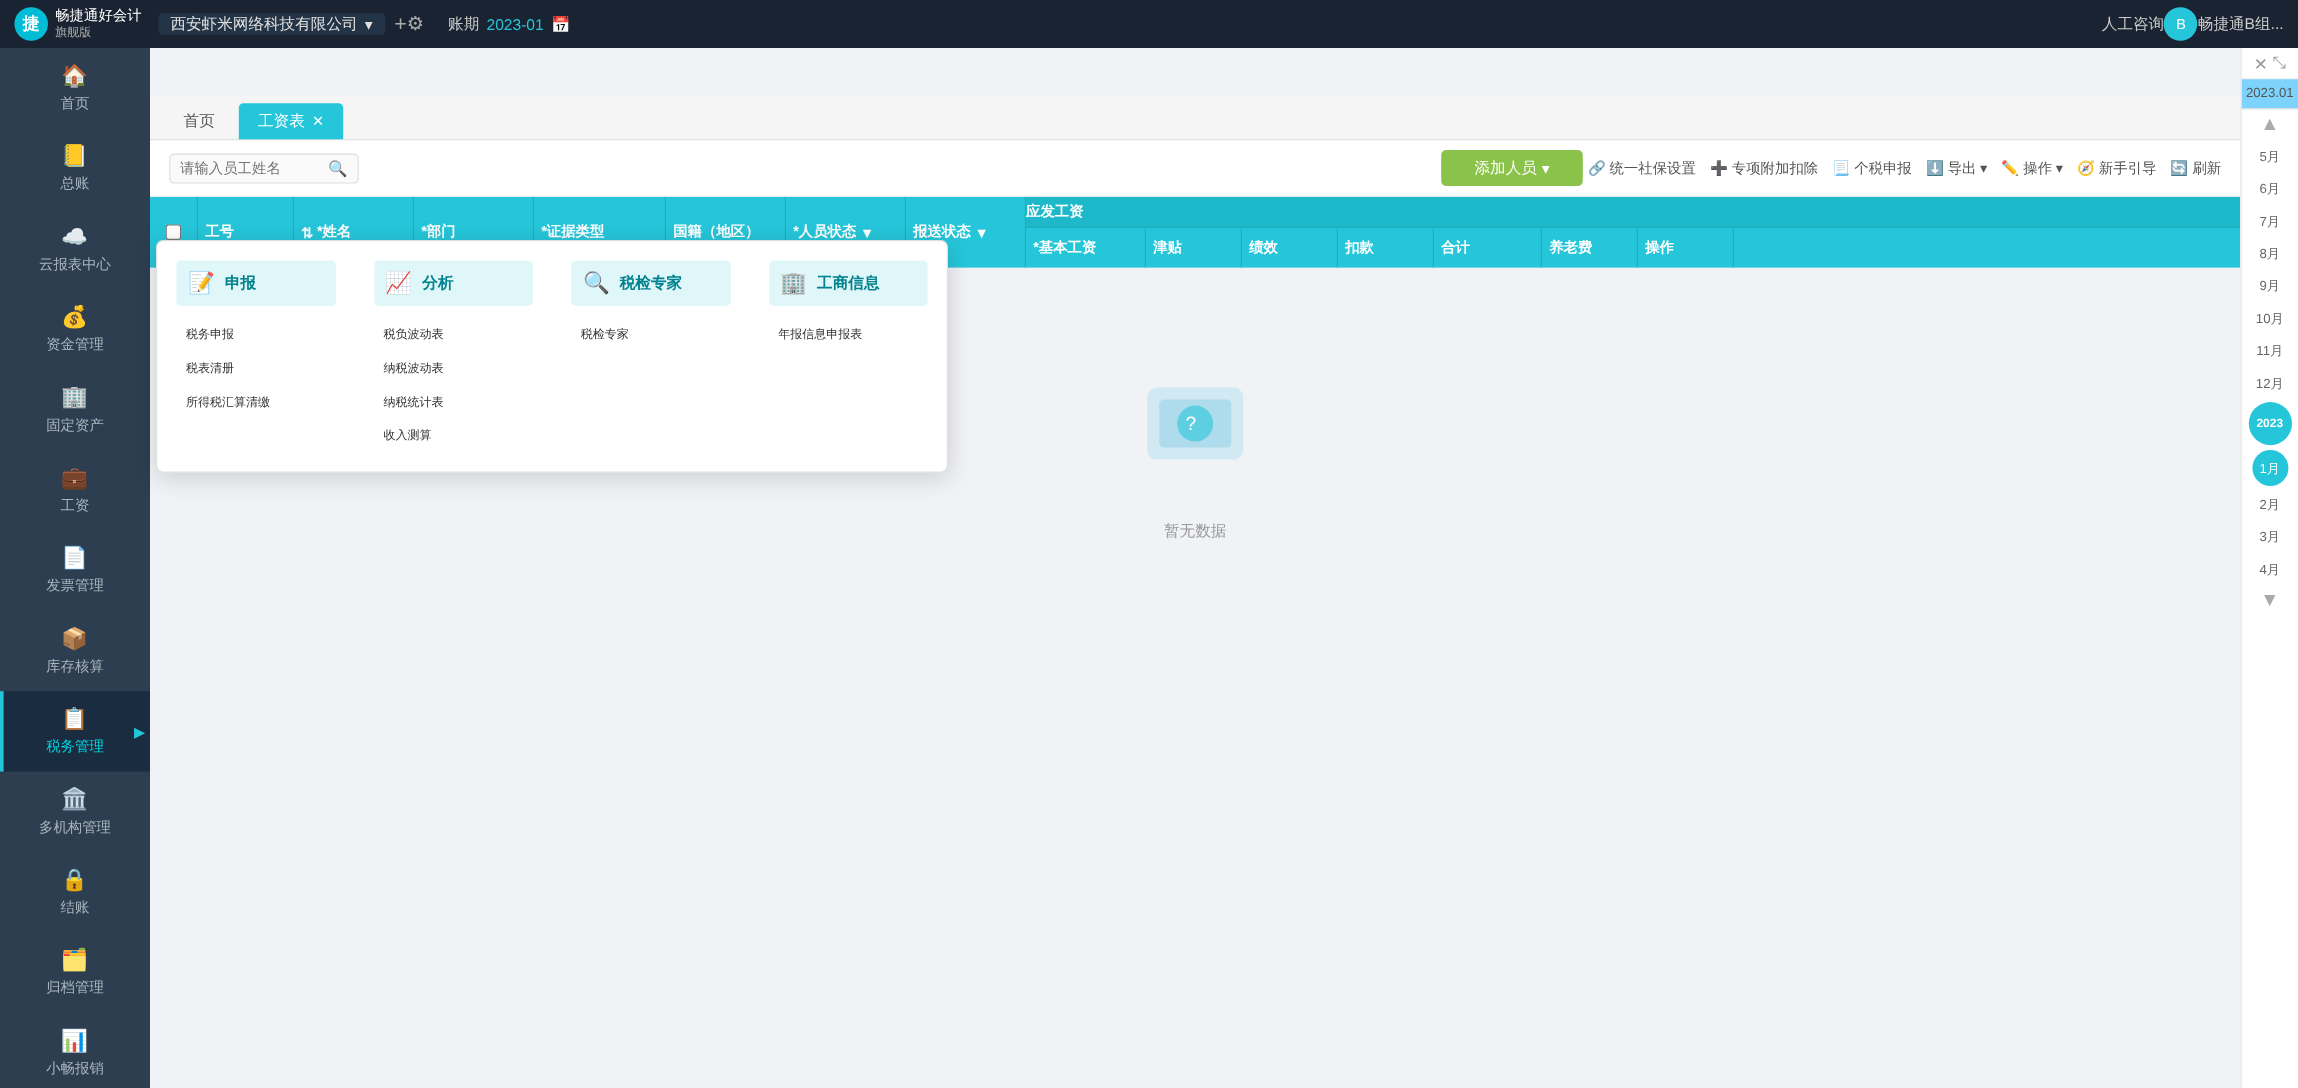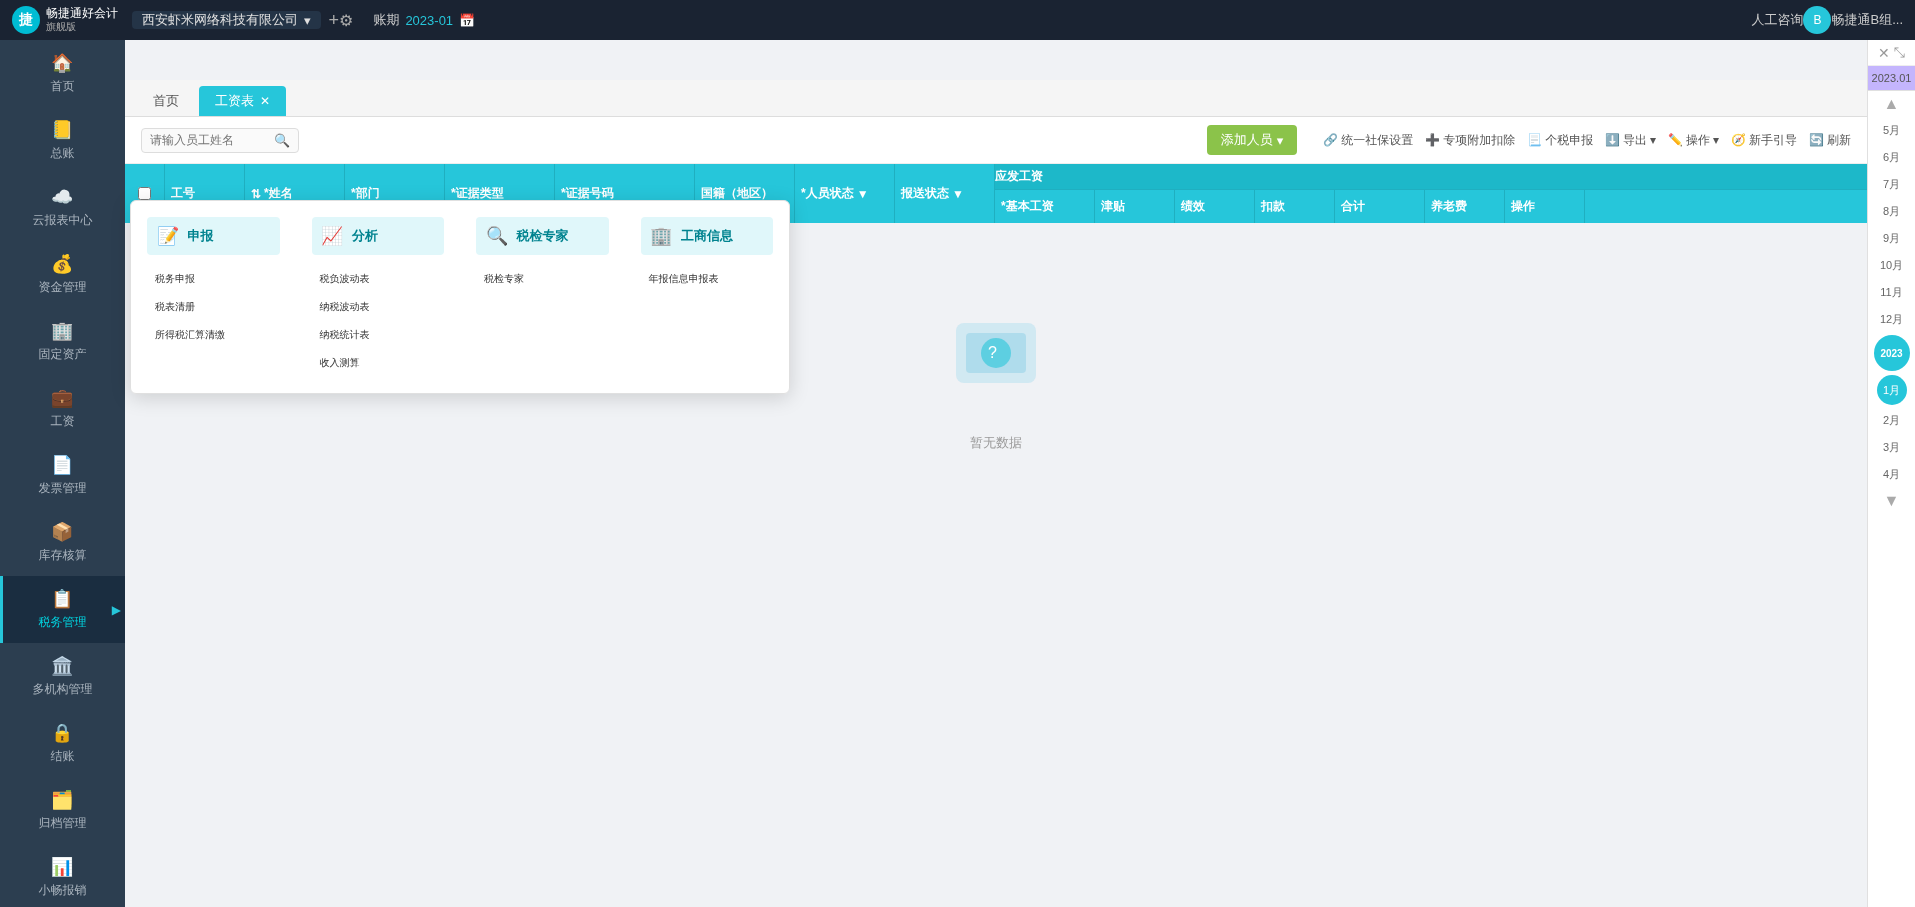--- a/index.html
+++ b/index.html
@@ -90,37 +90,37 @@
     .tab-item.active {
       background: #26c6da; color: #fff;
       display: flex; align-items: center; gap: 6px;
     }
     .tab-close { cursor: pointer; font-size: 12px; }
 
     
     .toolbar {
       background: #fff;
       padding: 8px 16px;
-      display: flex; align-items: center; gap: 26px;
+      display: flex; align-items: center; gap: 4px;
       border-bottom: 1px solid #eee;
     }
     .search-input {
       display: flex; align-items: center;
       border: 1px solid #ddd; border-radius: 4px;
       padding: 4px 8px; gap: 4px; background: #fafafa;
     }
     .search-input input {
       border: none; outline: none; background: transparent;
       font-size: 12px; color: #999; width: 120px;
     }
     .add-btn {
       margin-left: auto;
       background: #8bc34a; color: #fff;
       border: none; border-radius: 4px;
-      padding: 6px 14px; cursor: pointer; font-size: 13px;
+      padding: 6px 28px; cursor: pointer; font-size: 13px;
       display: flex; align-items: center; gap: 4px;
     }
     .toolbar-actions {
       display: flex; align-items: center; gap: 12px;
       color: #555; font-size: 12px;
     }
     .toolbar-btn {
       display: flex; align-items: center; gap: 3px;
       cursor: pointer; color: #555; font-size: 12px;
       white-space: nowrap;
@@ -191,21 +191,21 @@
     }
 
     
     .right-panel {
       position: fixed; right: 0; top: 40px; bottom: 0;
       width: 48px; background: #fff; border-left: 1px solid #e0e0e0;
       display: flex; flex-direction: column; align-items: center;
       z-index: 50; overflow-y: auto;
     }
     .right-panel-header {
-      background: #c4b5fd; width: 100%; text-align: center;
+      background: #7dd3fc; width: 100%; text-align: center;
       padding: 6px 0; font-size: 11px; color: #555; border-bottom: 1px solid #e0e0e0;
     }
     .cal-month {
       font-size: 11px; color: #666; padding: 6px 0; cursor: pointer;
       width: 100%; text-align: center;
     }
     .cal-month.current { color: #fff; background: #26c6da; border-radius: 50%; }
     .cal-year { font-size: 11px; color: #26c6da; font-weight: bold; padding: 4px 0; text-align: center; }
     .cal-nav { font-size: 16px; color: #aaa; cursor: pointer; padding: 4px; }
   </style>
@@ -366,23 +366,20 @@
       </div>
       <div class="th-cell th-name">
         <span style="cursor:pointer;">⇅</span>
         <span>*姓名</span>
       </div>
       <div class="th-cell th-dept">
         <span>*部门</span>
       </div>
       <div class="th-cell th-cert-type">
         <span>*证据类型</span>
-      </div>
-      <div class="th-cell th-cert-no">
-        <span>*证据号码</span>
       </div>
       <div class="th-cell th-nation">
         <span>国籍（地区）</span>
       </div>
       <div class="th-cell th-status">
         <span>*人员状态</span>
         <span style="cursor:pointer;">▼</span>
       </div>
       <div class="th-cell th-send">
         <span>报送状态</span>

